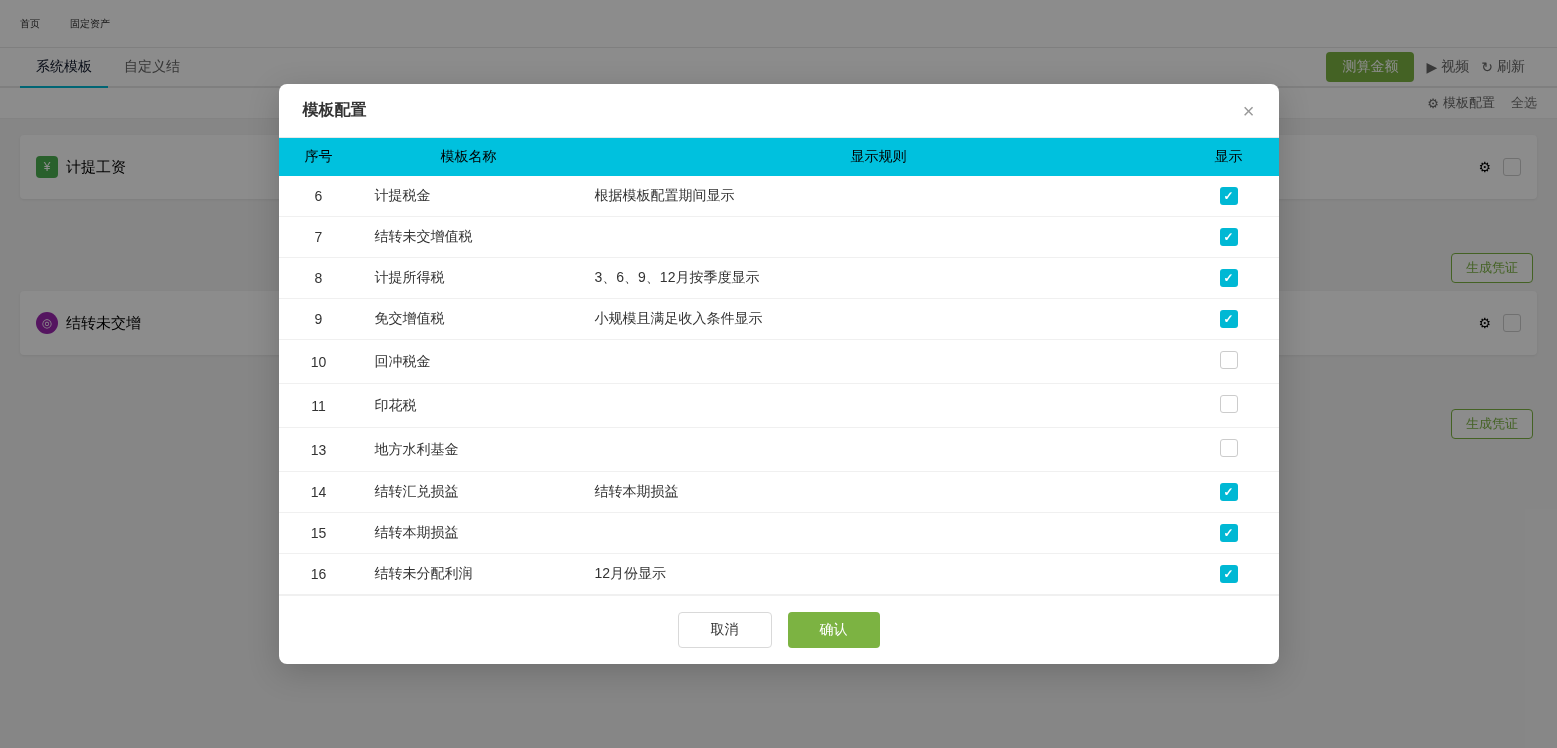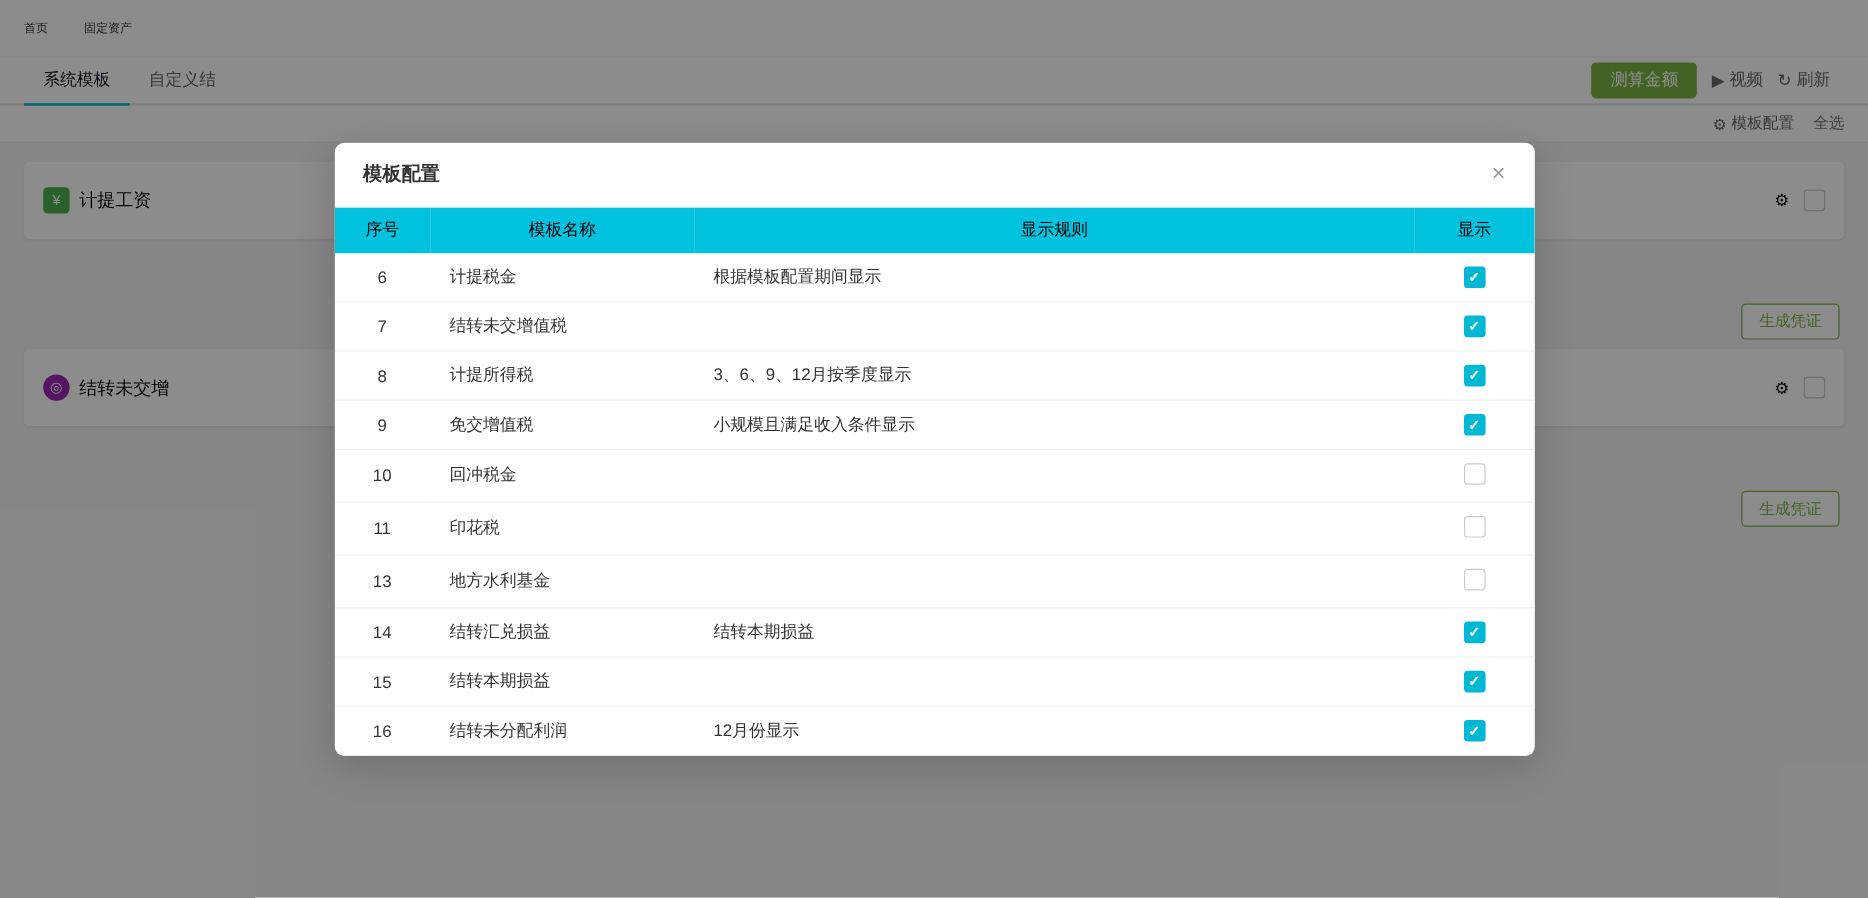--- a/index.html
+++ b/index.html
@@ -444,16 +444,20 @@
               <tr>
                 <td class="td-num">16</td>
                 <td class="td-name">结转未分配利润</td>
                 <td class="td-rule">12月份显示</td>
                 <td class="td-display"><div class="cb-checked"></div></td>
               </tr>
             </tbody>
         </table>
       </div>
 
+      <div class="modal-footer">
+        <button class="btn-cancel">取消</button>
+        <button class="btn-confirm">确认</button>
+      </div>
     </div>
   </div>
 
 </div>
 
 </body></html>

